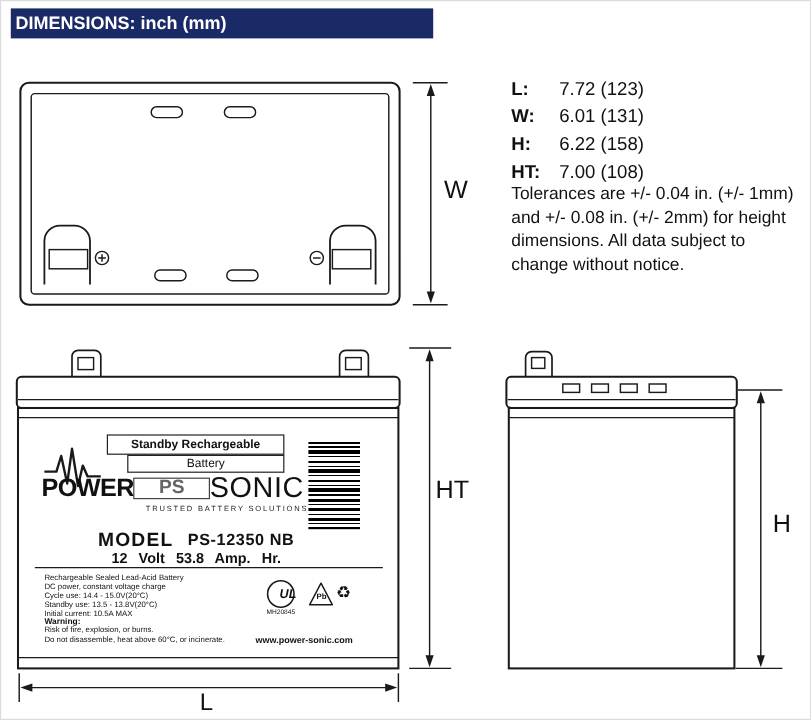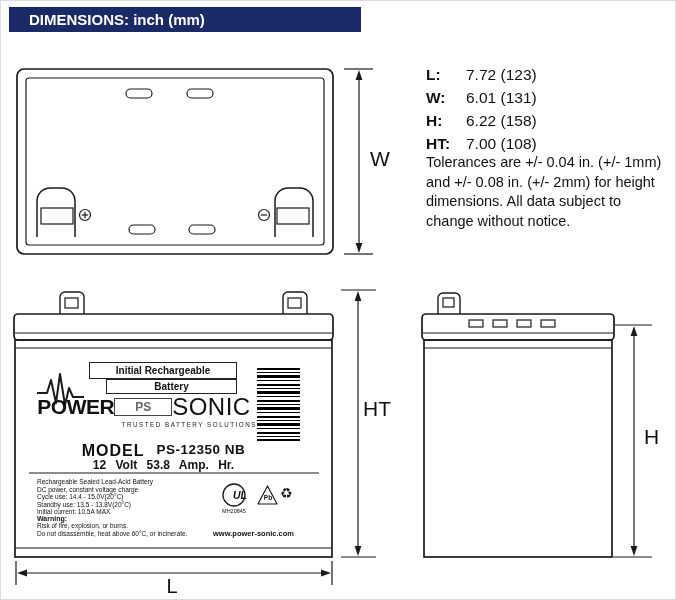--- a/index.html
+++ b/index.html
@@ -1,44 +1,44 @@
 <!DOCTYPE html>
 <html><head>
 <meta charset="utf-8">
 <style>
   html,body{width:676px;height:600px;margin:0;padding:0}
   body{position:relative;background:#fff;font-family:"Liberation Sans",sans-serif;color:#111;
        border:1px solid #dcdcdc;box-sizing:border-box;overflow:hidden}
   .abs{position:absolute}
 
   .header-bar{left:8px;top:6px;width:352px;height:25px;background:#1a2a66;color:#fff;
-              font-size:15px;font-weight:bold;line-height:25px;padding-left:20px;box-sizing:border-box}
+              font-size:15px;font-weight:bold;line-height:25px;padding-left:4px;box-sizing:border-box}
 
   .svg-art{left:0;top:0;width:676px;height:600px}
 
   .spec-rows{left:425px;top:62px;width:245px}
   .spec-row{display:flex;font-size:15.5px;line-height:23px}
   .spec-label{font-weight:bold;width:40px}
   .tolerances{left:425px;top:152px;width:238px;font-size:14.5px;line-height:19.5px}
 
   .dim{font-size:21px;color:#111}
   .dim-w{left:369px;top:146px}
   .dim-ht{left:362px;top:396px}
   .dim-l{left:156px;top:574px;width:30px;text-align:center;font-size:20px}
   .dim-h{left:643px;top:424px}
 
   .box1{left:88px;top:361px;width:148px;height:17px;border:1px solid #222;box-sizing:border-box;
         font-size:10px;font-weight:bold;text-align:center;line-height:15px}
   .box2{left:105px;top:378px;width:131px;height:15px;border:1px solid #222;box-sizing:border-box;
-        font-size:10px;font-weight:bold;text-align:center;line-height:13px}
+        font-size:10px;font-weight:normal;text-align:center;line-height:13px}
 
   .logo-row{left:30px;top:393px;width:226px;height:26px;display:flex;align-items:center;
             justify-content:center;gap:0}
   .logo-power{font-size:21px;font-weight:bold;letter-spacing:-0.5px}
-  .logo-ps{font-size:12px;font-weight:bold;color:#666;border:1.5px solid #444;padding:0 20px;line-height:16px}
+  .logo-ps{font-size:16px;font-weight:bold;color:#666;border:1.5px solid #444;padding:0 20px;line-height:16px}
   .logo-sonic{font-size:24px;font-weight:normal;letter-spacing:0.5px}
   .tagline{left:96px;top:420px;width:160px;font-size:6.3px;letter-spacing:1.5px;text-align:right;color:#222}
 
   .barcode{left:256px;top:367px;width:43px;height:73px;
            background:repeating-linear-gradient(180deg,
              #000 0,#000 2px,#fff 2px,#fff 4px,#000 4px,#000 5px,#fff 5px,#fff 7px,
              #000 7px,#000 10px,#fff 10px,#fff 12px,#000 12px,#000 13px,#fff 13px,#fff 16px)}
 
   .model-row{left:40px;top:441px;width:245px;display:flex;justify-content:center;gap:12px;font-weight:bold}
   .model-label{font-size:16px;letter-spacing:1px}
@@ -163,21 +163,21 @@
     <span class="spec-value">6.22 (158)</span>
   </div>
   <div class="spec-row">
     <span class="spec-label">HT:</span>
     <span class="spec-value">7.00 (108)</span>
   </div>
 </div>
 
 <div class="abs tolerances">Tolerances are +/- 0.04 in. (+/- 1mm) and +/- 0.08 in. (+/- 2mm) for height dimensions. All data subject to change without notice.</div>
 
-<div class="abs box1">Initial Rechargeable</div>
+<div class="abs box1">Standby Rechargeable</div>
 <div class="abs box2">Battery</div>
 
 <div class="abs logo-row">
   <span class="logo-power">POWER</span>
   <span class="logo-ps">PS</span>
   <span class="logo-sonic">SONIC</span>
 </div>
 <div class="abs tagline">TRUSTED BATTERY SOLUTIONS</div>
 
 <div class="abs barcode"></div>

